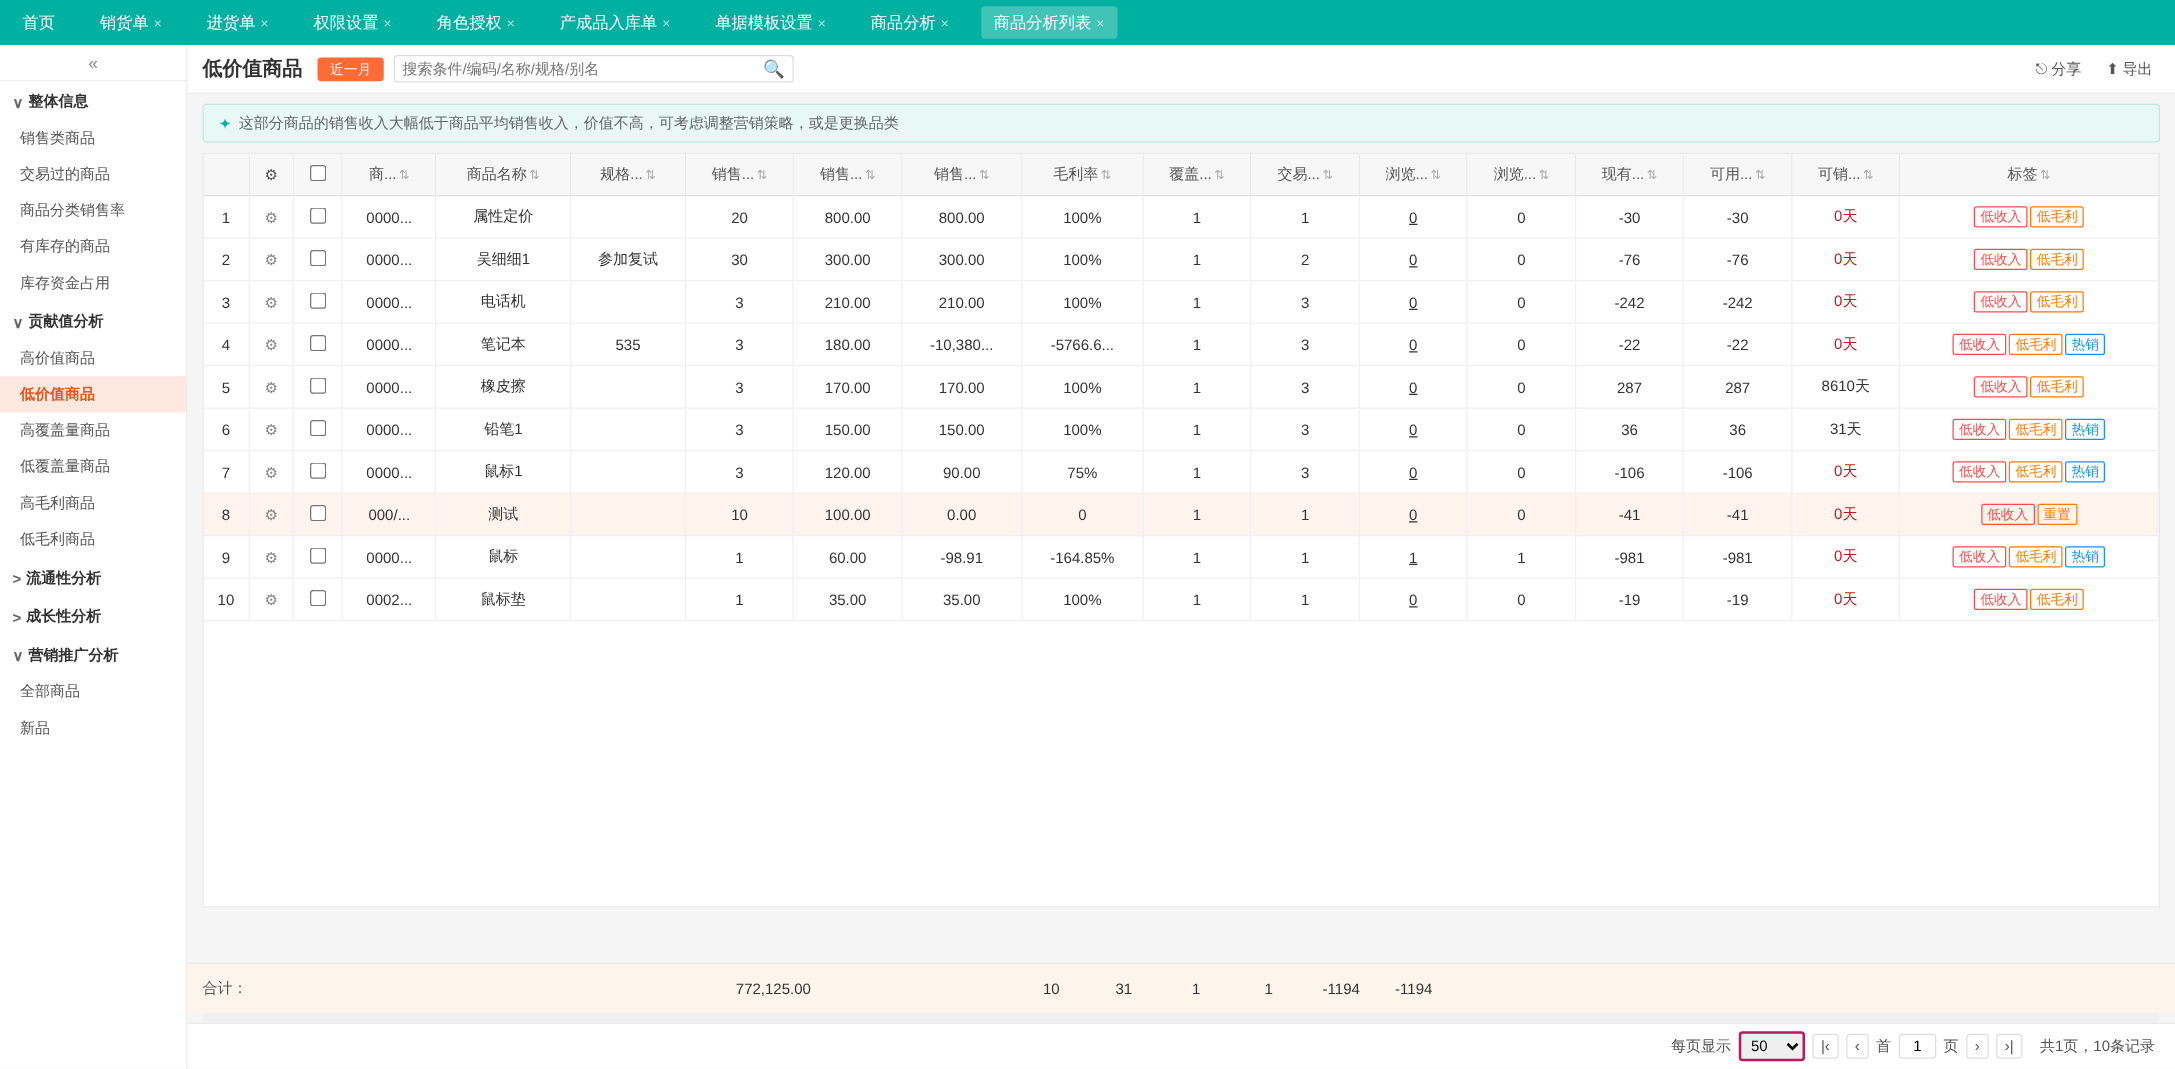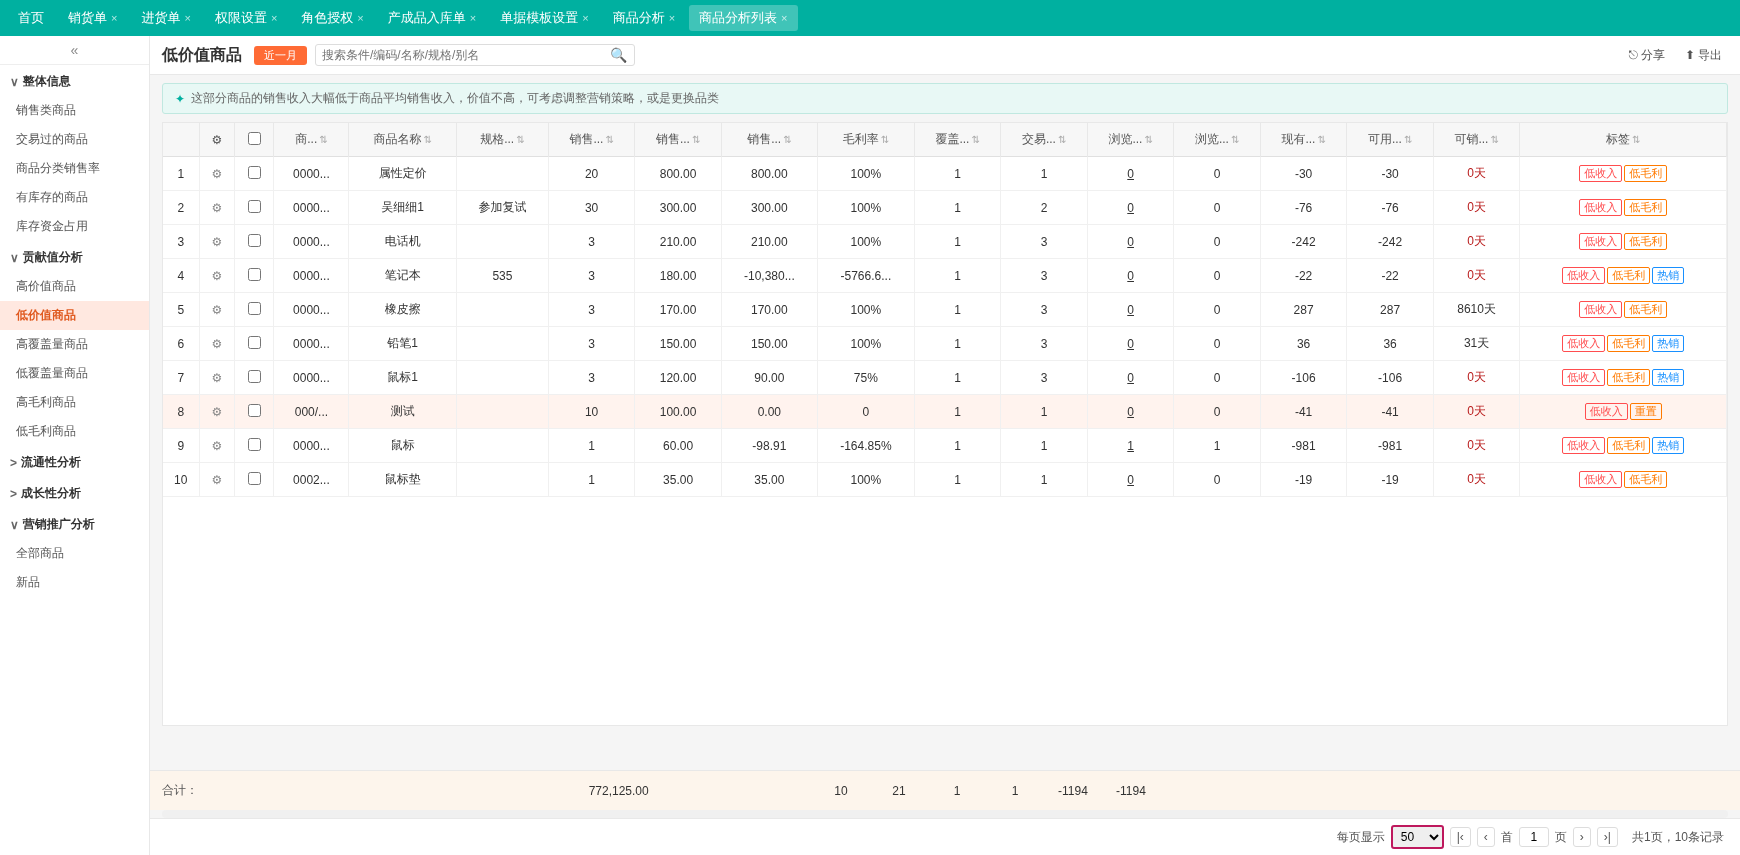--- a/index.html
+++ b/index.html
@@ -5,21 +5,21 @@
     * { box-sizing: border-box; margin: 0; padding: 0; font-family: 'Microsoft YaHei', Arial, sans-serif; font-size: 12px; }
     body { background: #f5f5f5; overflow: hidden; }
 
     
     .top-nav {
       display: flex;
       align-items: center;
       background: #00b0a0;
       height: 36px;
       padding: 0 8px;
-      gap: 4px;
+      gap: 16px;
     }
     .nav-item {
       color: #fff;
       padding: 4px 10px;
       cursor: pointer;
       border-radius: 3px;
       white-space: nowrap;
       font-size: 13px;
     }
     .nav-item.active { background: rgba(255,255,255,0.25); }
@@ -575,21 +575,21 @@
 
     <div class="footer-bar" id="footer-bar">
   <span class="footer-label">合计：</span>
   <div style="display:flex;gap:0;flex:1;align-items:center;">
     <span style="min-width:330px;display:inline-block;"></span>
     <span style="min-width:58px;text-align:right;">77</span>
     <span style="min-width:70px;text-align:left;">2,125.00</span>
     <span style="min-width:70px;text-align:center;"></span>
     <span style="min-width:70px;text-align:center;"></span>
     <span style="min-width:58px;text-align:center;">10</span>
-    <span style="min-width:58px;text-align:center;">21</span>
+    <span style="min-width:58px;text-align:center;">31</span>
     <span style="min-width:58px;text-align:center;">1</span>
     <span style="min-width:58px;text-align:center;">1</span>
     <span style="min-width:58px;text-align:center;">-1194</span>
     <span style="min-width:58px;text-align:center;">-1194</span>
   </div>
 </div>
 
     <div class="scrollbar-area"></div>
 
     <div class="pagination" id="pagination-bar">

